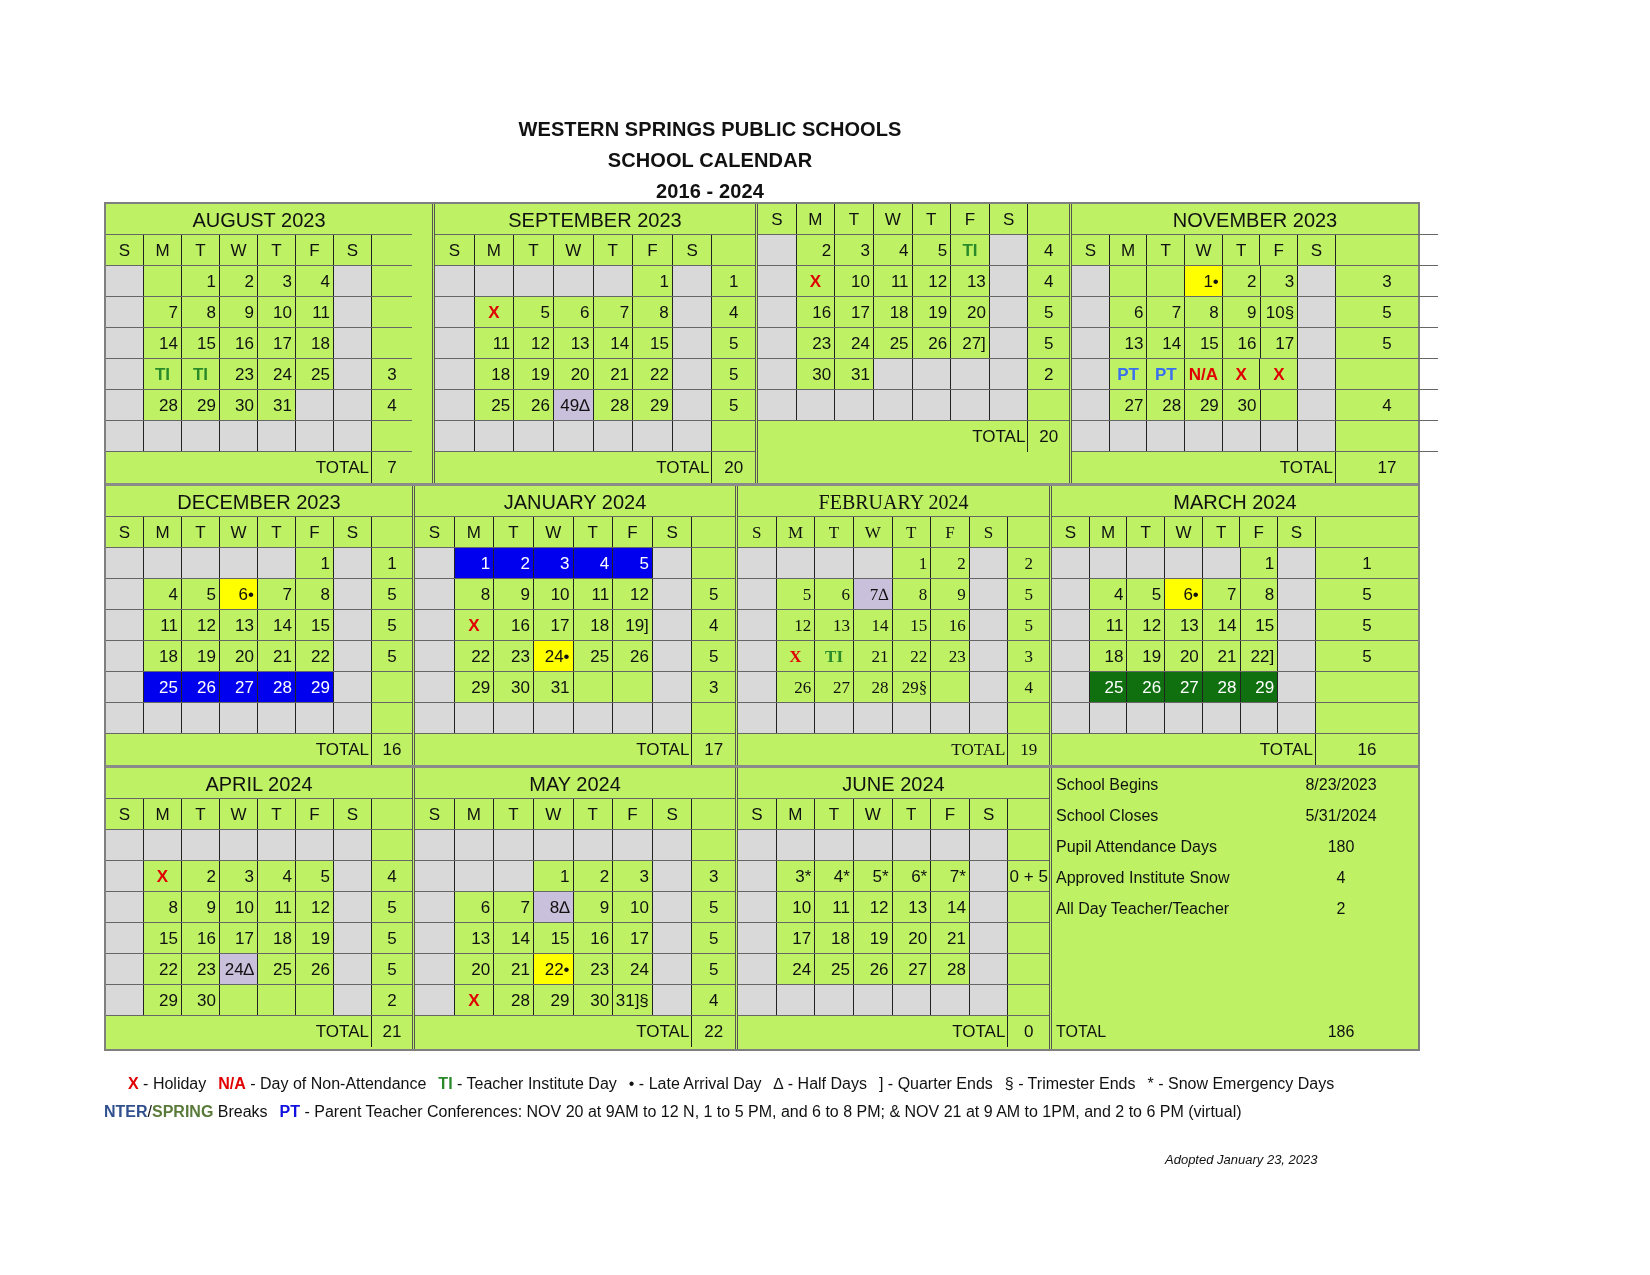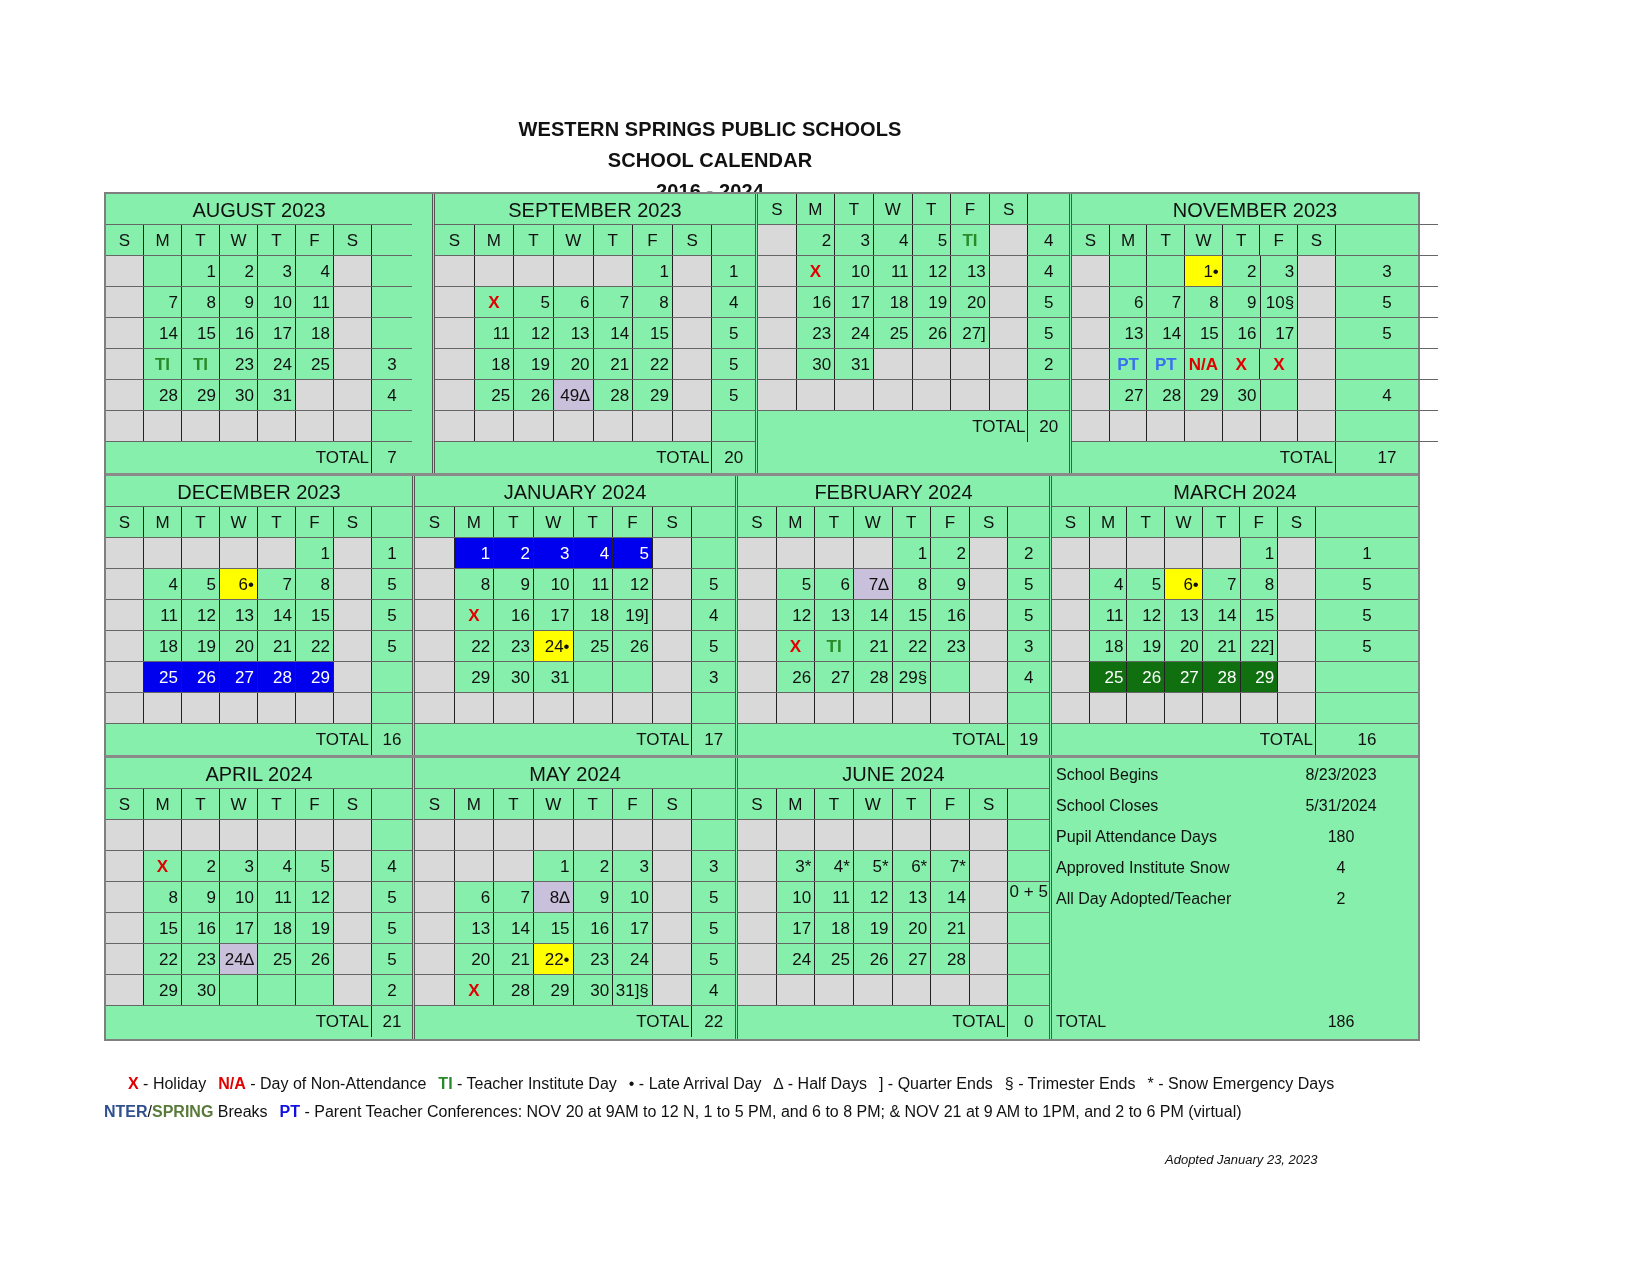--- a/index.html
+++ b/index.html
@@ -1,19 +1,19 @@
 <!DOCTYPE html>
 <html><head>
 <meta charset="utf-8">
 <style>
   html,body{margin:0;padding:0;background:#fff;}
   body{width:1650px;height:1275px;position:relative;overflow:hidden;font-family:"Liberation Sans","DejaVu Sans",sans-serif;color:#111;}
   .title{position:absolute;left:0;width:1420px;text-align:center;font-weight:bold;font-size:20px;letter-spacing:0.1px;}
   .title.t1{top:118px;} .title.t2{top:149px;} .title.t3{top:180px;}
-  #grid{position:absolute;left:104px;top:192px;width:1316px;border:2px solid #7f7f7f;box-sizing:border-box;background:#86efac;}
+  #grid{position:absolute;left:104px;top:202px;width:1316px;border:2px solid #7f7f7f;box-sizing:border-box;background:#bef264;}
   .tier{display:flex;}
   .tier + .tier{border-top:3px solid #8a8a8a;}
   .block{position:relative;box-sizing:border-box;border-left:3px double #555;}
   .block:first-child{border-left:none;}
   .mhead{height:30px;line-height:32px;text-align:center;font-size:20px;border-bottom:1px solid #666;}
   .row{display:flex;height:31px;border-bottom:1px solid #666;box-sizing:border-box;}
   .cell{box-sizing:border-box;border-right:1px solid #222;height:100%;font-size:17px;line-height:32px;text-align:right;padding-right:3px;white-space:nowrap;overflow:hidden;}
   .cell.dow{text-align:center;padding-right:0;}
   .cell.tot{border-right:none;text-align:center;padding-right:0;}
   .cell.wk{background:#d9d9d9;}
@@ -509,21 +509,21 @@
           <div class="cell gray" style="width: 40px;"></div>
           <div class="cell gray" style="width: 40px;"></div>
           <div class="cell wk" style="width: 40px;"></div>
           <div class="cell tot" style="width: 43px;"></div>
         </div>
         <div class="totrow">
           <div class="lbl" style="width: 280px;">TOTAL</div>
           <div class="val" style="width: 43px;">17</div>
         </div>
       </div>
-      <div class="block" style="width: 314px;">
+      <div class="block" style="width: 314px; font-family: Liberation Serif, serif;">
         <div class="mhead">FEBRUARY 2024</div>
         <div class="row">
           <div class="cell dow" style="width: 39px;">S</div>
           <div class="cell dow" style="width: 39px;">M</div>
           <div class="cell dow" style="width: 39px;">T</div>
           <div class="cell dow" style="width: 39px;">W</div>
           <div class="cell dow" style="width: 39px;">T</div>
           <div class="cell dow" style="width: 39px;">F</div>
           <div class="cell dow" style="width: 39px;">S</div>
           <div class="cell tot" style="width: 41px;"></div>
@@ -849,21 +849,21 @@
           <div class="cell tot" style="width: 41px;"></div>
         </div>
         <div class="row">
           <div class="cell wk" style="width: 39px;"></div>
           <div class="cell" style="width: 39px;">3*</div>
           <div class="cell" style="width: 39px;">4*</div>
           <div class="cell" style="width: 39px;">5*</div>
           <div class="cell" style="width: 39px;">6*</div>
           <div class="cell" style="width: 39px;">7*</div>
           <div class="cell wk" style="width: 39px;"></div>
-          <div class="cell tot" style="width: 41px; margin-top: 25px;">0 + 5</div>
+          <div class="cell tot" style="width: 41px;">0 + 5</div>
         </div>
         <div class="row">
           <div class="cell wk" style="width: 39px;"></div>
           <div class="cell" style="width: 39px;">10</div>
           <div class="cell" style="width: 39px;">11</div>
           <div class="cell" style="width: 39px;">12</div>
           <div class="cell" style="width: 39px;">13</div>
           <div class="cell" style="width: 39px;">14</div>
           <div class="cell wk" style="width: 39px;"></div>
           <div class="cell tot" style="width: 41px;"></div>
@@ -914,21 +914,21 @@
         </div>
         <div class="srow" style="top: 70px;">
           <span class="k">Pupil Attendance Days</span>
           <span class="v">180</span>
         </div>
         <div class="srow" style="top: 101px;">
           <span class="k">Approved Institute Snow</span>
           <span class="v">4</span>
         </div>
         <div class="srow" style="top: 132px;">
-          <span class="k">All Day Adopted/Teacher</span>
+          <span class="k">All Day Teacher/Teacher</span>
           <span class="v">2</span>
         </div>
         <div class="srow" style="top: 255px;">
           <span class="k">TOTAL</span>
           <span class="v">186</span>
         </div>
       </div>
     </div>
   </div>
 

